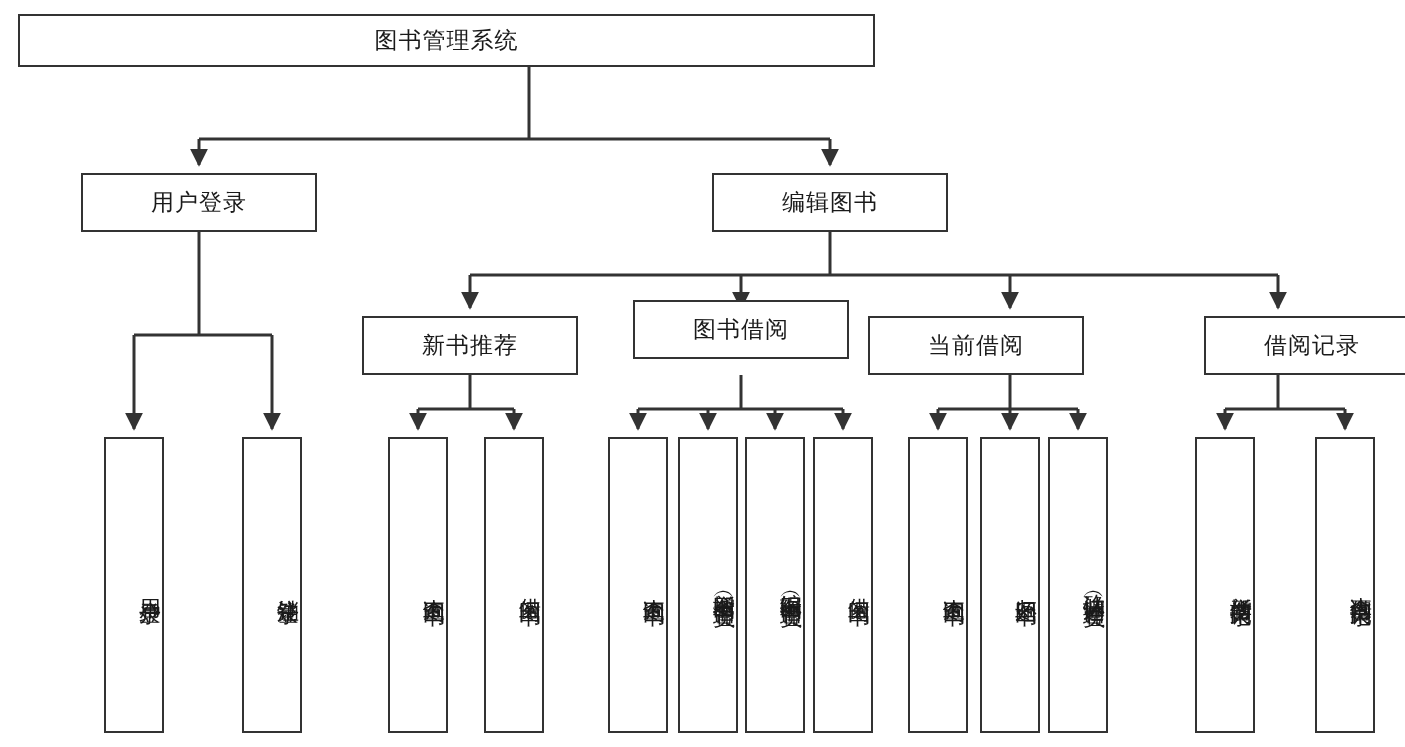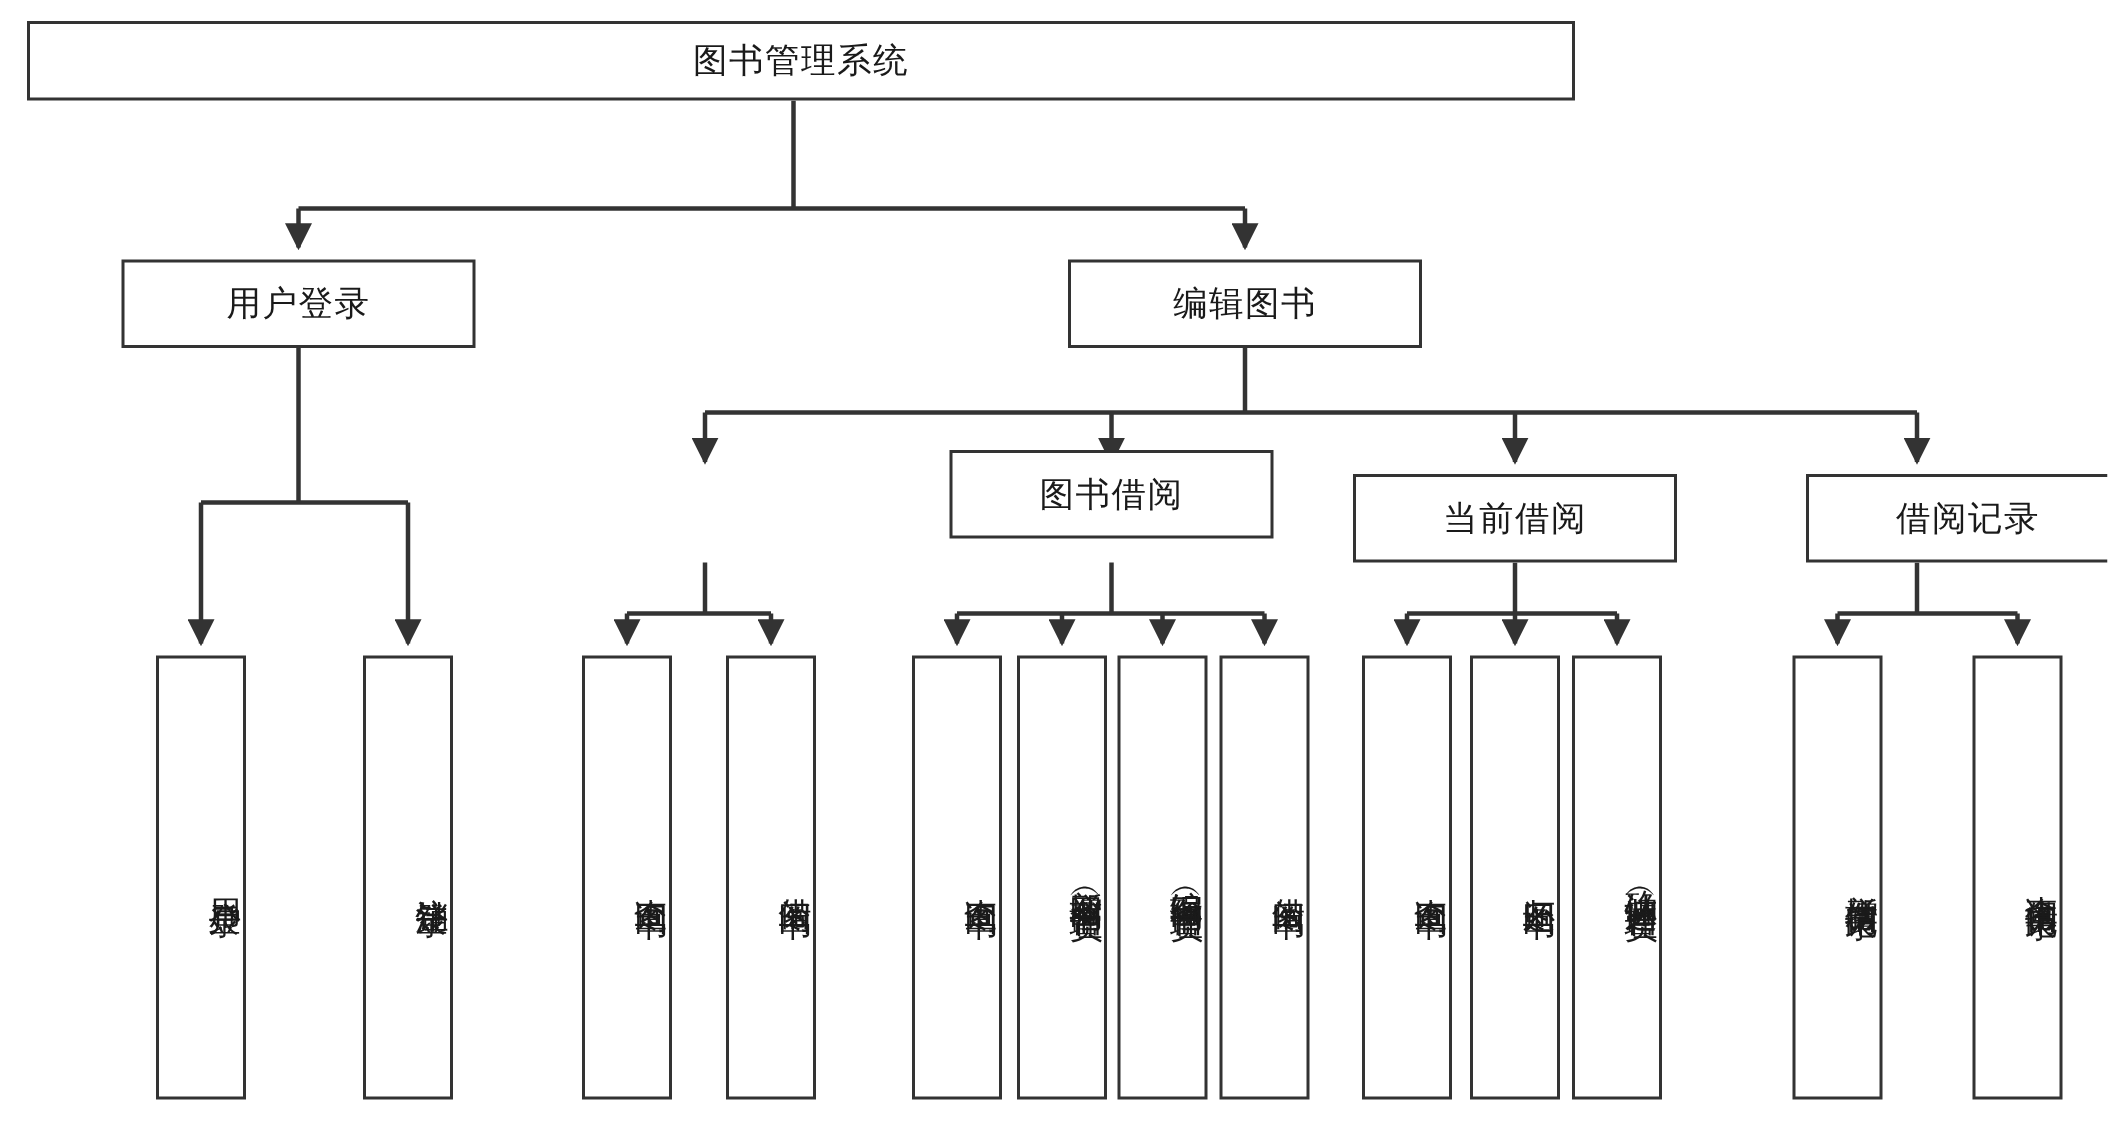--- a/index.html
+++ b/index.html
@@ -116,27 +116,28 @@
       <path d="M 1010 409 L 1010 429" marker-end="url(#arrow)"></path>
       <path d="M 1078 409 L 1078 429" marker-end="url(#arrow)"></path>
 
       <path d="M 1278 375 L 1278 409"></path>
       <path d="M 1225 409 L 1345 409"></path>
       <path d="M 1225 409 L 1225 429" marker-end="url(#arrow)"></path>
       <path d="M 1345 409 L 1345 429" marker-end="url(#arrow)"></path>
     </g>
   </svg>
 
-  <div class="node node-h node-root" style="left:18px; top:14px; width:1032px; height:53px;">图书管理系统</div>
+  <div class="node node-h node-root" style="left:18px; top:14px; width:857px; height:53px;">图书管理系统</div>
 
   <div class="node node-h" style="left:81px; top:173px; width:236px; height:59px;">用户登录</div>
   <div class="node node-h" style="left:712px; top:173px; width:236px; height:59px;">编辑图书</div>
 
+  <div class="node node-h" style="left:362px; top:316px; width:216px; height:59px;">新书推荐</div>
   <div class="node node-h" style="left:633px; top:300px; width:216px; height:59px;">图书借阅</div>
-  <div class="node node-h" style="left:902px; top:316px; width:216px; height:59px;">当前借阅</div>
+  <div class="node node-h" style="left:868px; top:316px; width:216px; height:59px;">当前借阅</div>
   <div class="node node-h" style="left:1204px; top:316px; width:216px; height:59px;">借阅记录</div>
 
   <div class="node node-leaf" style="left:104px; top:437px; width:60px; height:296px;">用户登录</div>
   <div class="node node-leaf" style="left:242px; top:437px; width:60px; height:296px;">注销登录</div>
 
   <div class="node node-leaf" style="left:388px; top:437px; width:60px; height:296px;">查询图书</div>
   <div class="node node-leaf" style="left:484px; top:437px; width:60px; height:296px;">借阅图书</div>
 
   <div class="node node-leaf" style="left:608px; top:437px; width:60px; height:296px;">查询图书</div>
   <div class="node node-leaf" style="left:678px; top:437px; width:60px; height:296px;">新增图书（管理员）</div>

